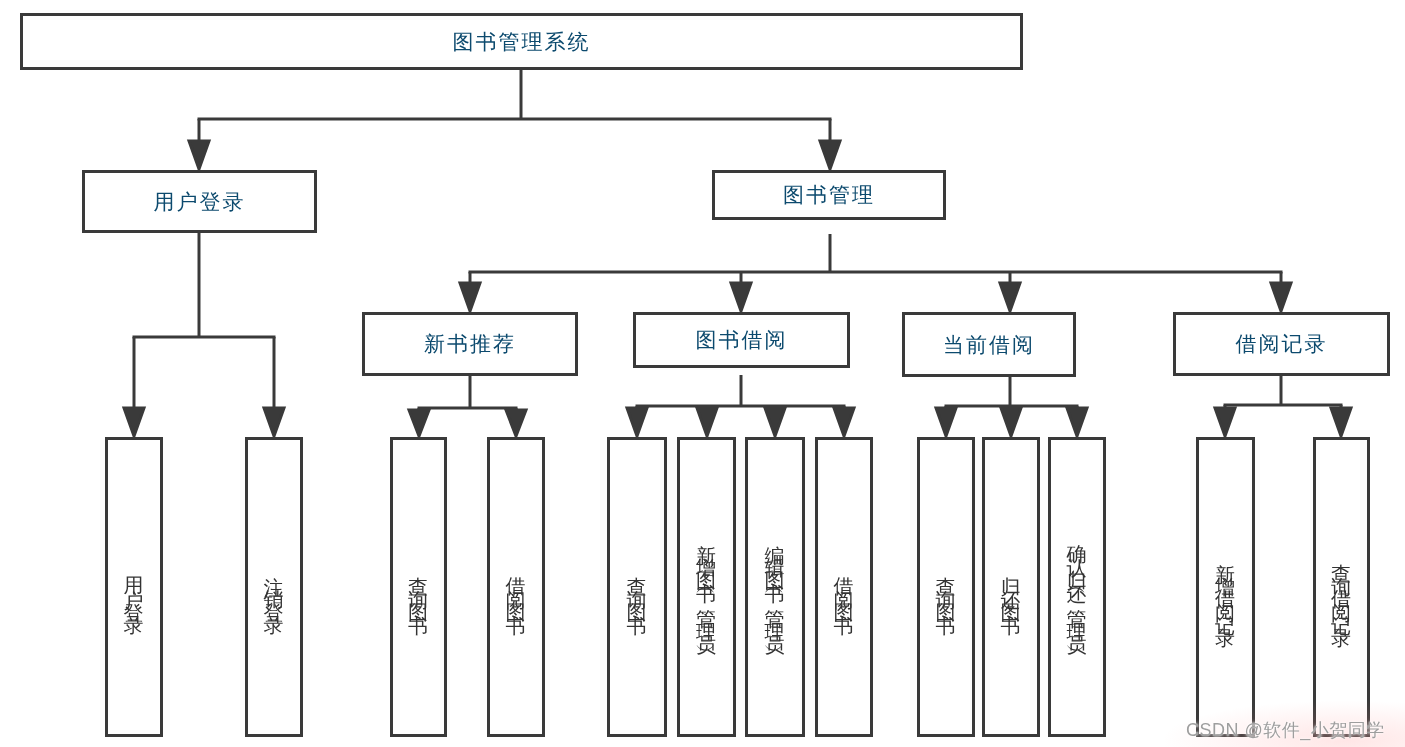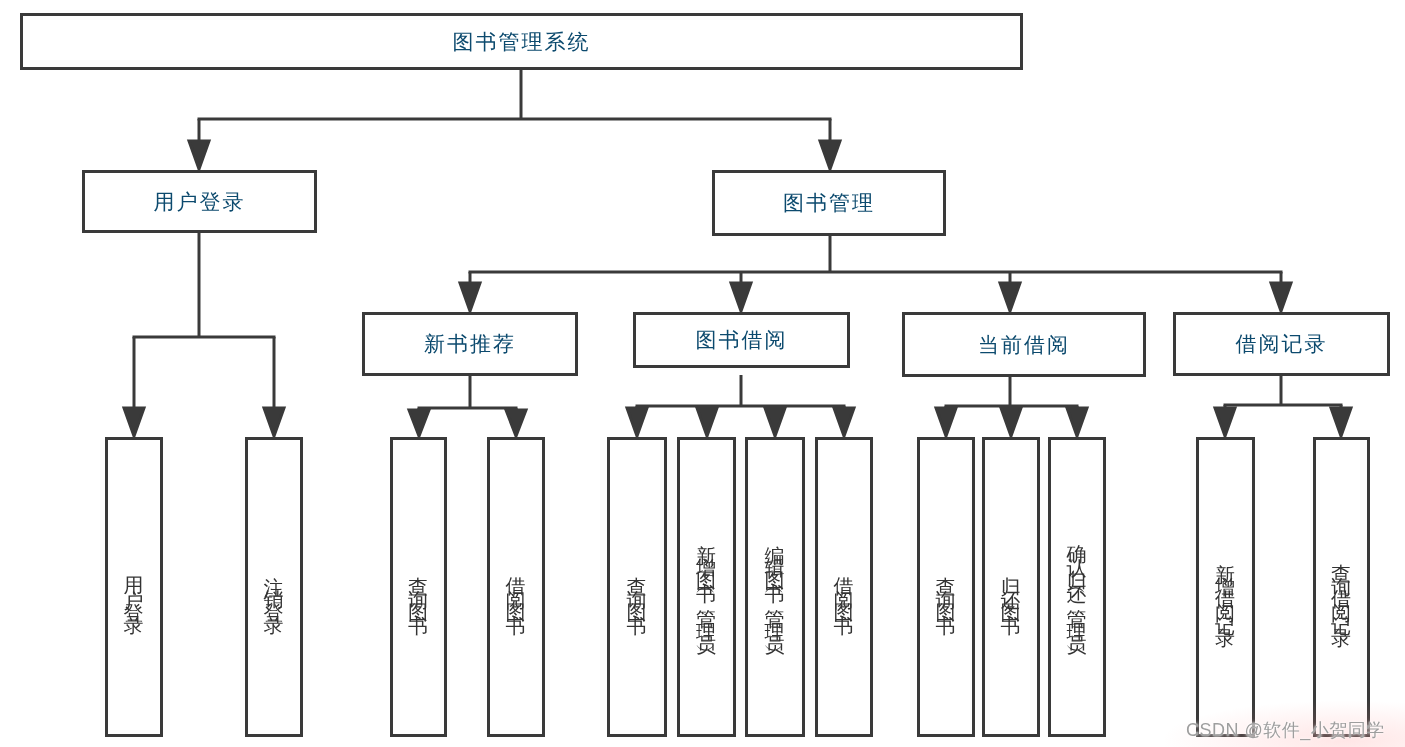--- a/index.html
+++ b/index.html
@@ -98,31 +98,31 @@
     </g>
   </svg>
 
   <div class="node hbox" style="left:20px;top:13px;width:1003px;height:57px;">
     <span>图书管理系统</span>
   </div>
 
   <div class="node hbox" style="left:82px;top:170px;width:235px;height:63px;">
     <span>用户登录</span>
   </div>
-  <div class="node hbox" style="left:712px;top:170px;width:234px;height:66px;">
+  <div class="node hbox" style="left:712px;top:170px;width:234px;height:50px;">
     <span>图书管理</span>
   </div>
 
   <div class="node hbox" style="left:362px;top:312px;width:216px;height:64px;">
     <span>新书推荐</span>
   </div>
   <div class="node hbox" style="left:633px;top:312px;width:217px;height:56px;">
     <span>图书借阅</span>
   </div>
-  <div class="node hbox" style="left:902px;top:312px;width:244px;height:65px;">
+  <div class="node hbox" style="left:902px;top:312px;width:174px;height:65px;">
     <span>当前借阅</span>
   </div>
   <div class="node hbox" style="left:1173px;top:312px;width:217px;height:64px;text-align:right;">
     <span>借阅记录</span>
   </div>
 
   <div class="node vbox" style="left:105px;top:437px;width:58px;height:300px;">
     <span>用户登录</span>
   </div>
   <div class="node vbox" style="left:245px;top:437px;width:58px;height:300px;">

